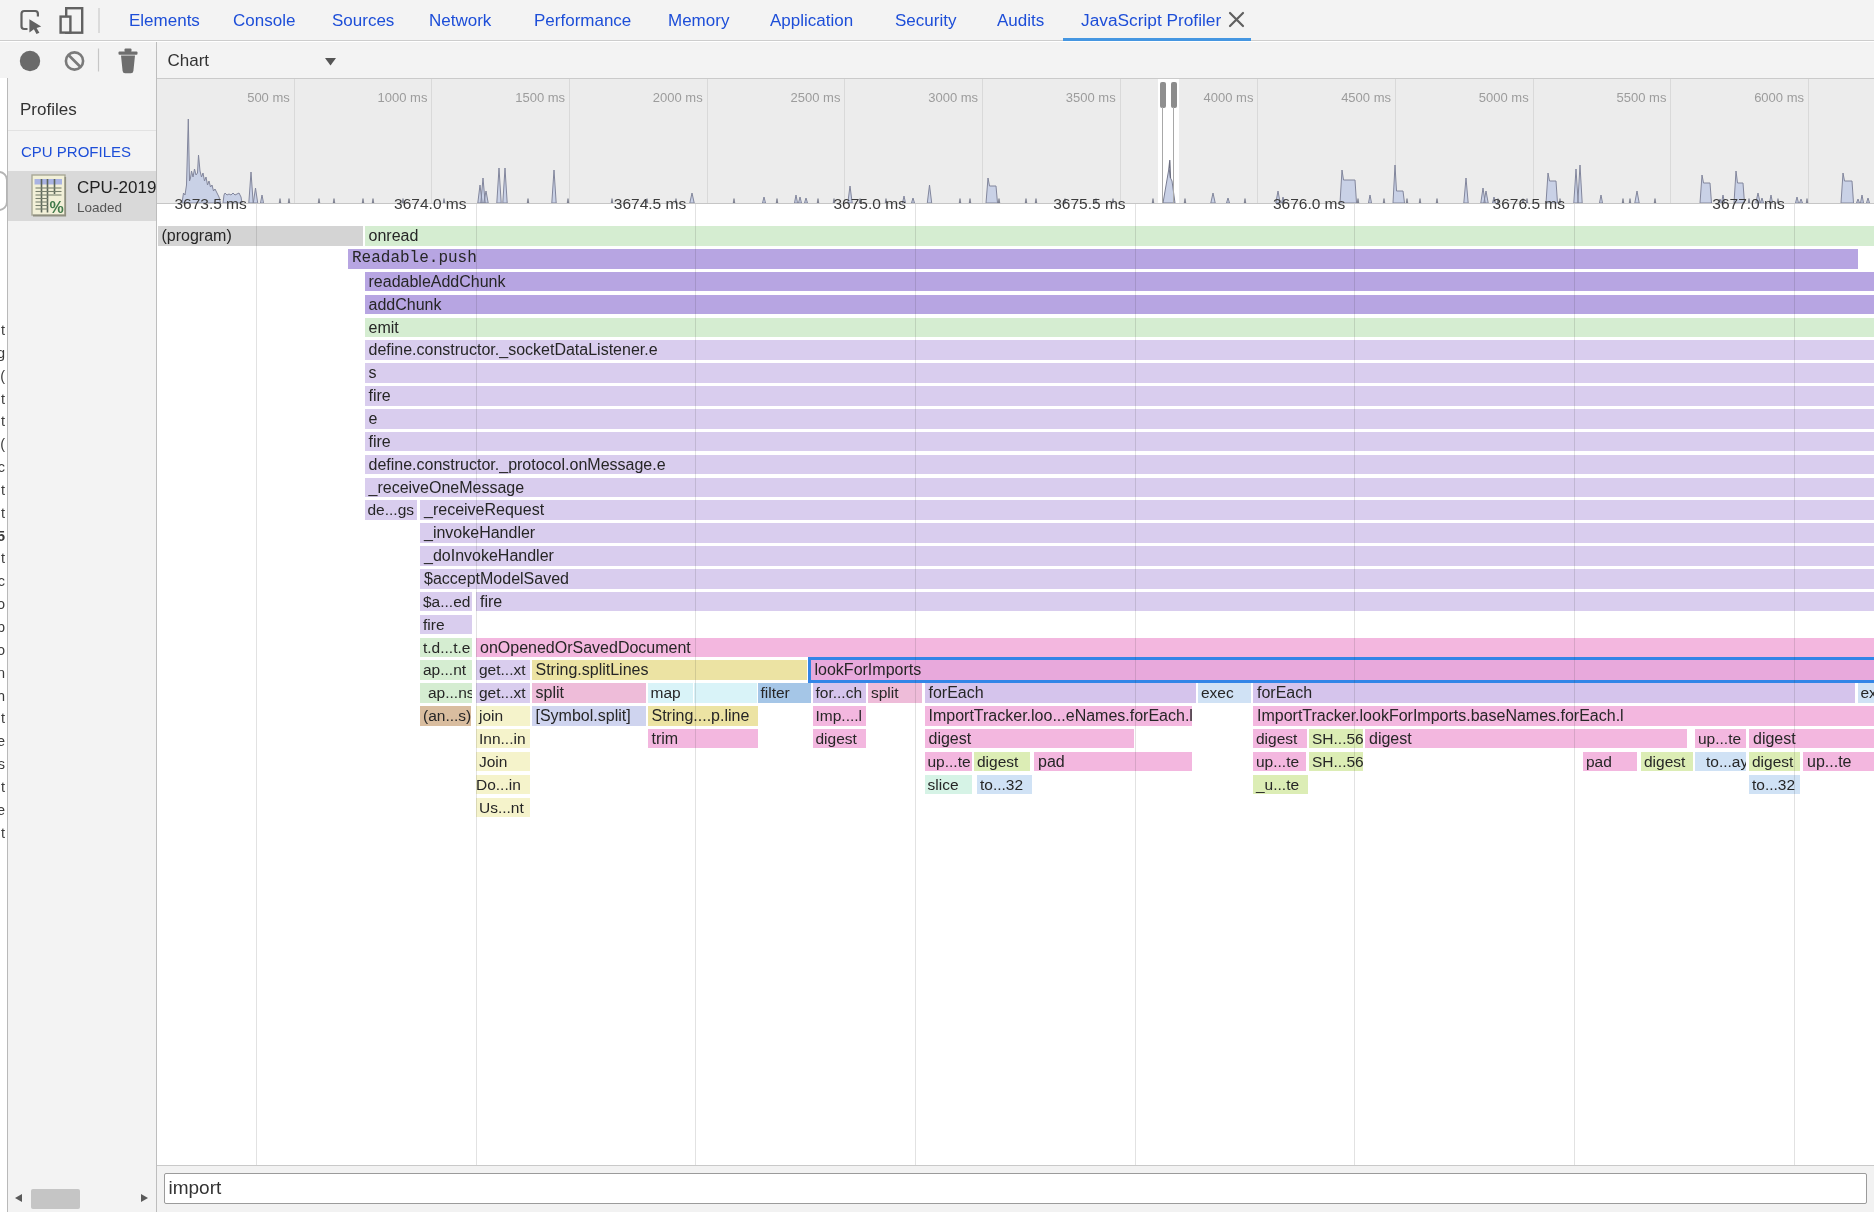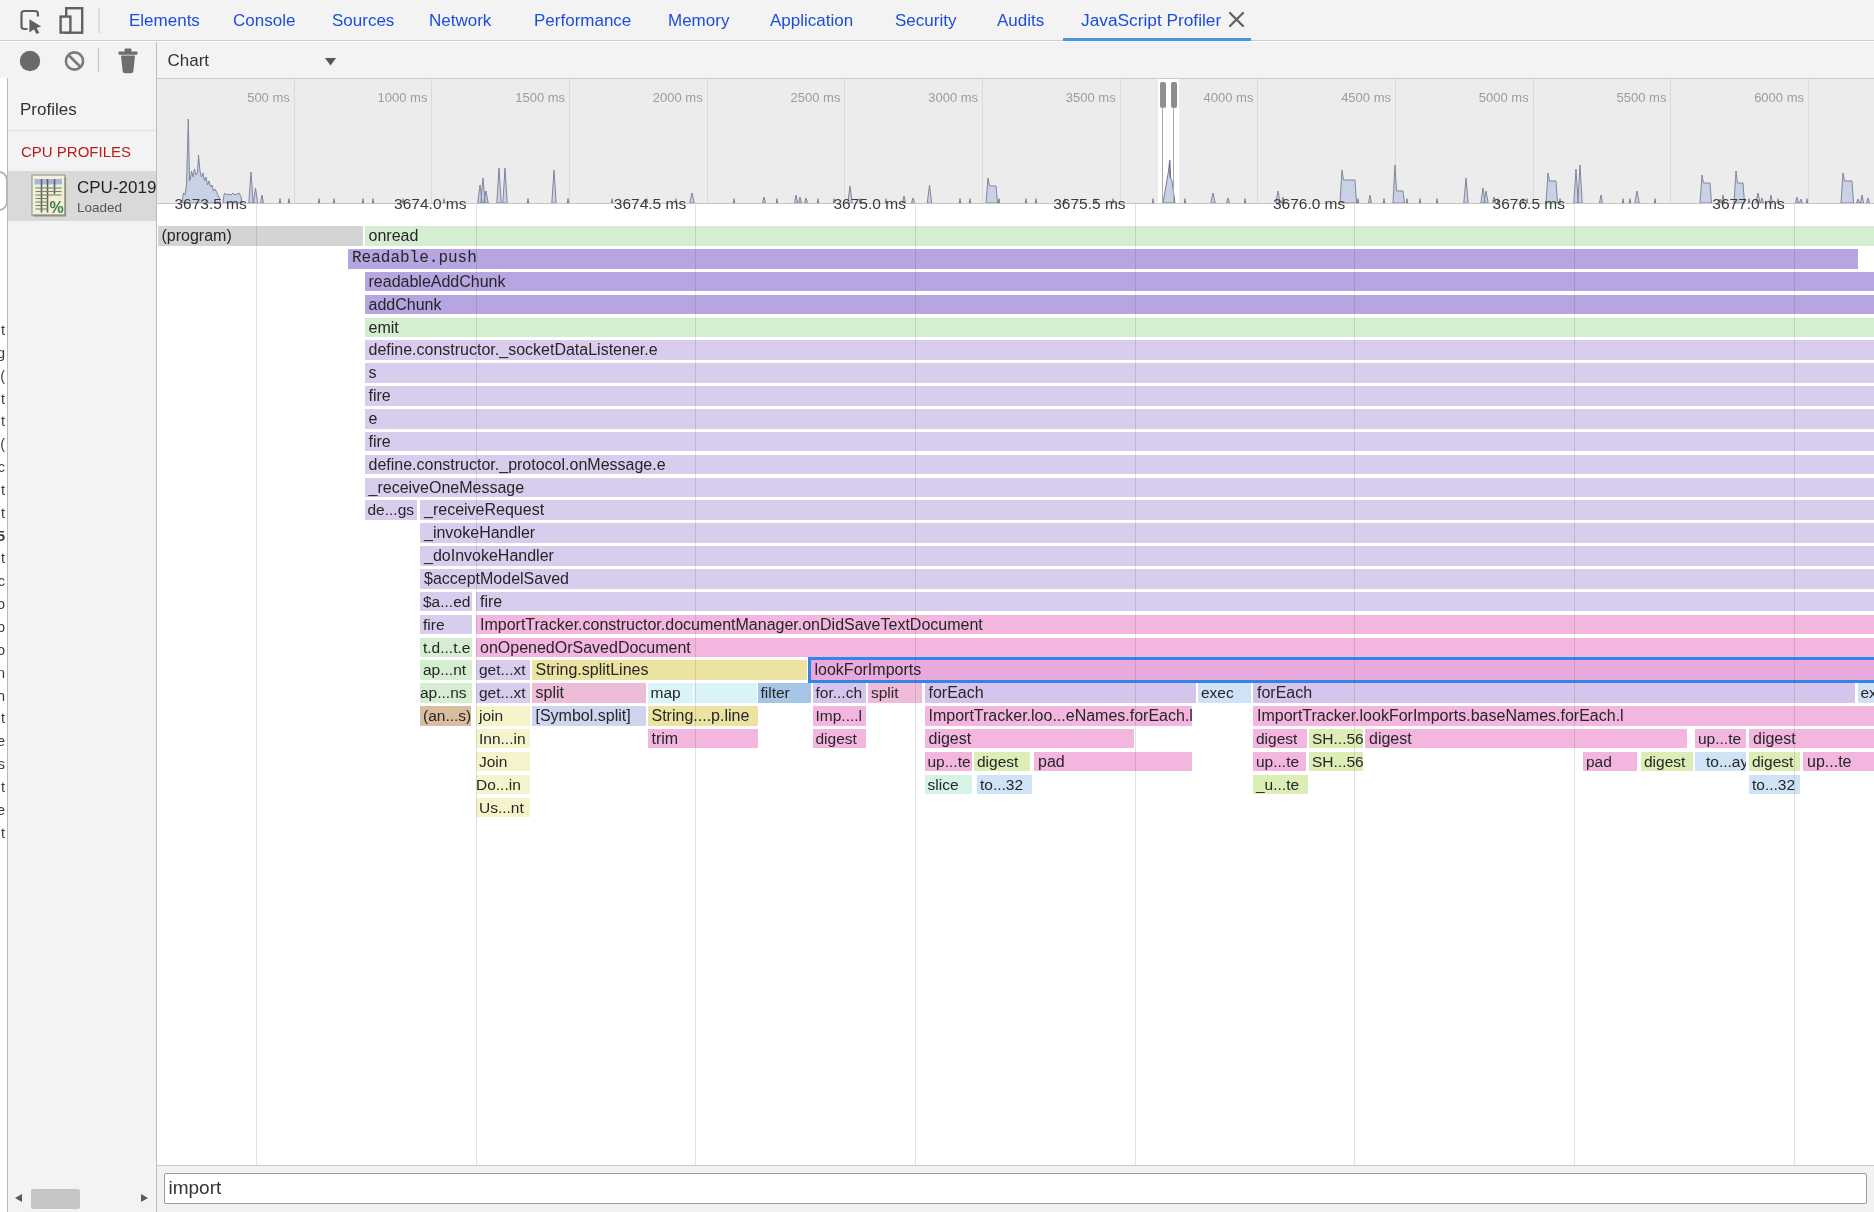--- a/index.html
+++ b/index.html
@@ -75,21 +75,21 @@
     <div style="position:absolute;left:-9px;top:710px;width:14px;height:18px;overflow:hidden;font-size:14.5px;color:#3c3c3c;text-align:right">t</div>
     <div style="position:absolute;left:-9px;top:733px;width:14px;height:18px;overflow:hidden;font-size:14.5px;color:#3c3c3c;text-align:right">e</div>
     <div style="position:absolute;left:-9px;top:756px;width:14px;height:18px;overflow:hidden;font-size:14.5px;color:#3c3c3c;text-align:right">s</div>
     <div style="position:absolute;left:-9px;top:779px;width:14px;height:18px;overflow:hidden;font-size:14.5px;color:#3c3c3c;text-align:right">t</div>
     <div style="position:absolute;left:-9px;top:802px;width:14px;height:18px;overflow:hidden;font-size:14.5px;color:#3c3c3c;text-align:right">e</div>
     <div style="position:absolute;left:-9px;top:825px;width:14px;height:18px;overflow:hidden;font-size:14.5px;color:#3c3c3c;text-align:right">t</div>
   <div style="position:absolute;left:-12px;top:171px;width:16px;height:36px;border:2px solid #b4b4b4;border-radius:9px;background:#fff"></div>
   <div style="position:absolute;left:7px;top:78px;width:150px;height:1134px;background:#f3f3f3;border-left:1px solid #b9b9b9;box-sizing:border-box"></div>
   <div style="position:absolute;left:20px;top:100px;font-size:17px;color:#333">Profiles</div>
   <div style="position:absolute;left:8px;top:130px;width:149px;height:1px;background:#e2e2e2"></div>
-  <div style="position:absolute;left:21px;top:143px;font-size:15px;color:#b91c1c">CPU PROFILES</div>
+  <div style="position:absolute;left:21px;top:143px;font-size:15px;color:#1d4ed8">CPU PROFILES</div>
   <div style="position:absolute;left:8px;top:171px;width:149px;height:50px;background:#d9d9d9"></div>
   <svg width="36" height="43" style="position:absolute;left:30.5px;top:174px" xmlns="http://www.w3.org/2000/svg">
     <rect x="1" y="1" width="33" height="40" fill="#f2f0d8" stroke="#a9a897" stroke-width="1.4"></rect>
     <path d="M34.3,3 V41.6 H2" fill="none" stroke="#908f80" stroke-width="1.6"></path>
     <rect x="3.5" y="5" width="27.5" height="5.5" fill="#a9b3e2"></rect>
     <g stroke="#5c665a" stroke-width="1.6">
       <line x1="10.5" y1="5" x2="10.5" y2="38.5"></line>
       <line x1="16.5" y1="5" x2="16.5" y2="38.5"></line>
       <line x1="23.5" y1="5" x2="23.5" y2="20"></line>
     </g>
@@ -182,27 +182,26 @@
     <div class="bar" style="left:364.5px;top:454.7px;width:1509.5px;background:#d9cdee;">define.constructor._protocol.onMessage.e</div>
     <div class="bar" style="left:364.5px;top:477.6px;width:1509.5px;background:#d9cdee;">_receiveOneMessage</div>
     <div class="bar" style="left:364.5px;top:500.4px;width:52.0px;background:#d9cdee;font-size:15.5px;padding-left:3px;">de...gs</div>
     <div class="bar" style="left:420.0px;top:500.4px;width:1454.0px;background:#d9cdee;">_receiveRequest</div>
     <div class="bar" style="left:420.0px;top:523.2px;width:1454.0px;background:#d9cdee;">_invokeHandler</div>
     <div class="bar" style="left:420.0px;top:546.1px;width:1454.0px;background:#d9cdee;">_doInvokeHandler</div>
     <div class="bar" style="left:420.0px;top:569.0px;width:1454.0px;background:#d9cdee;">$acceptModelSaved</div>
     <div class="bar" style="left:420.0px;top:591.8px;width:52.0px;background:#d9cdee;font-size:15.5px;padding-left:3px;">$a...ed</div>
     <div class="bar" style="left:476.0px;top:591.8px;width:1398.0px;background:#d9cdee;">fire</div>
     <div class="bar" style="left:420.0px;top:614.7px;width:52.0px;background:#d9cdee;font-size:15.5px;padding-left:3px;">fire</div>
-    <div class="bar" style="left:476.0px;top:614.7px;width:1398.0px;background:#f3b7df;">ImportTracker.constructor.documentManager.onDidSaveTextDocument</div>
     <div class="bar" style="left:420.0px;top:637.5px;width:52.0px;background:#d5edd1;font-size:15.5px;padding-left:3px;">t.d...t.e</div>
     <div class="bar" style="left:476.0px;top:637.5px;width:1398.0px;background:#f3b7df;">onOpenedOrSavedDocument</div>
     <div class="bar" style="left:420.0px;top:660.4px;width:52.0px;background:#d5edd1;font-size:15.5px;padding-left:3px;">ap...nt</div>
     <div class="bar" style="left:476.0px;top:660.4px;width:53.5px;background:#d9cdee;font-size:15.5px;padding-left:3px;">get...xt</div>
     <div class="bar" style="left:531.5px;top:660.4px;width:275px;background:#ece3a3;">String.splitLines</div>
-    <div class="bar" style="left:420.0px;top:683.2px;width:52.0px;background:#d5edd1;font-size:15.5px;padding-left:0;">ap...ns</div>
+    <div class="bar" style="left:420.0px;top:683.2px;width:52.0px;background:#d5edd1;font-size:15.5px;padding-left:8px;">ap...ns</div>
     <div class="bar" style="left:476.0px;top:683.2px;width:53.5px;background:#d9cdee;font-size:15.5px;padding-left:3px;">get...xt</div>
     <div class="bar" style="left:531.5px;top:683.2px;width:114.0px;background:#eebcd9;">split</div>
     <div class="bar" style="left:647.5px;top:683.2px;width:45.0px;background:#d9f3f8;font-size:15.5px;padding-left:3px;">map</div>
     <div class="bar" style="left:694.0px;top:683.2px;width:62.5px;background:#d9f3f8;"></div>
     <div class="bar" style="left:757.5px;top:683.2px;width:53.0px;background:#a5c6e7;font-size:15.5px;padding-left:3px;">filter</div>
     <div class="bar" style="left:812.5px;top:683.2px;width:53.5px;background:#d5c4ec;font-size:15.5px;padding-left:3px;">for...ch</div>
     <div class="bar" style="left:868.0px;top:683.2px;width:54.0px;background:#eebcd9;font-size:15.5px;padding-left:3px;">split</div>
     <div class="bar" style="left:924.5px;top:683.2px;width:271.5px;background:#d5c4ec;">forEach</div>
     <div class="bar" style="left:1198.0px;top:683.2px;width:52.5px;background:#d0e2f5;font-size:15.5px;padding-left:3px;">exec</div>
     <div class="bar" style="left:1253.0px;top:683.2px;width:602.0px;background:#d5c4ec;">forEach</div>

